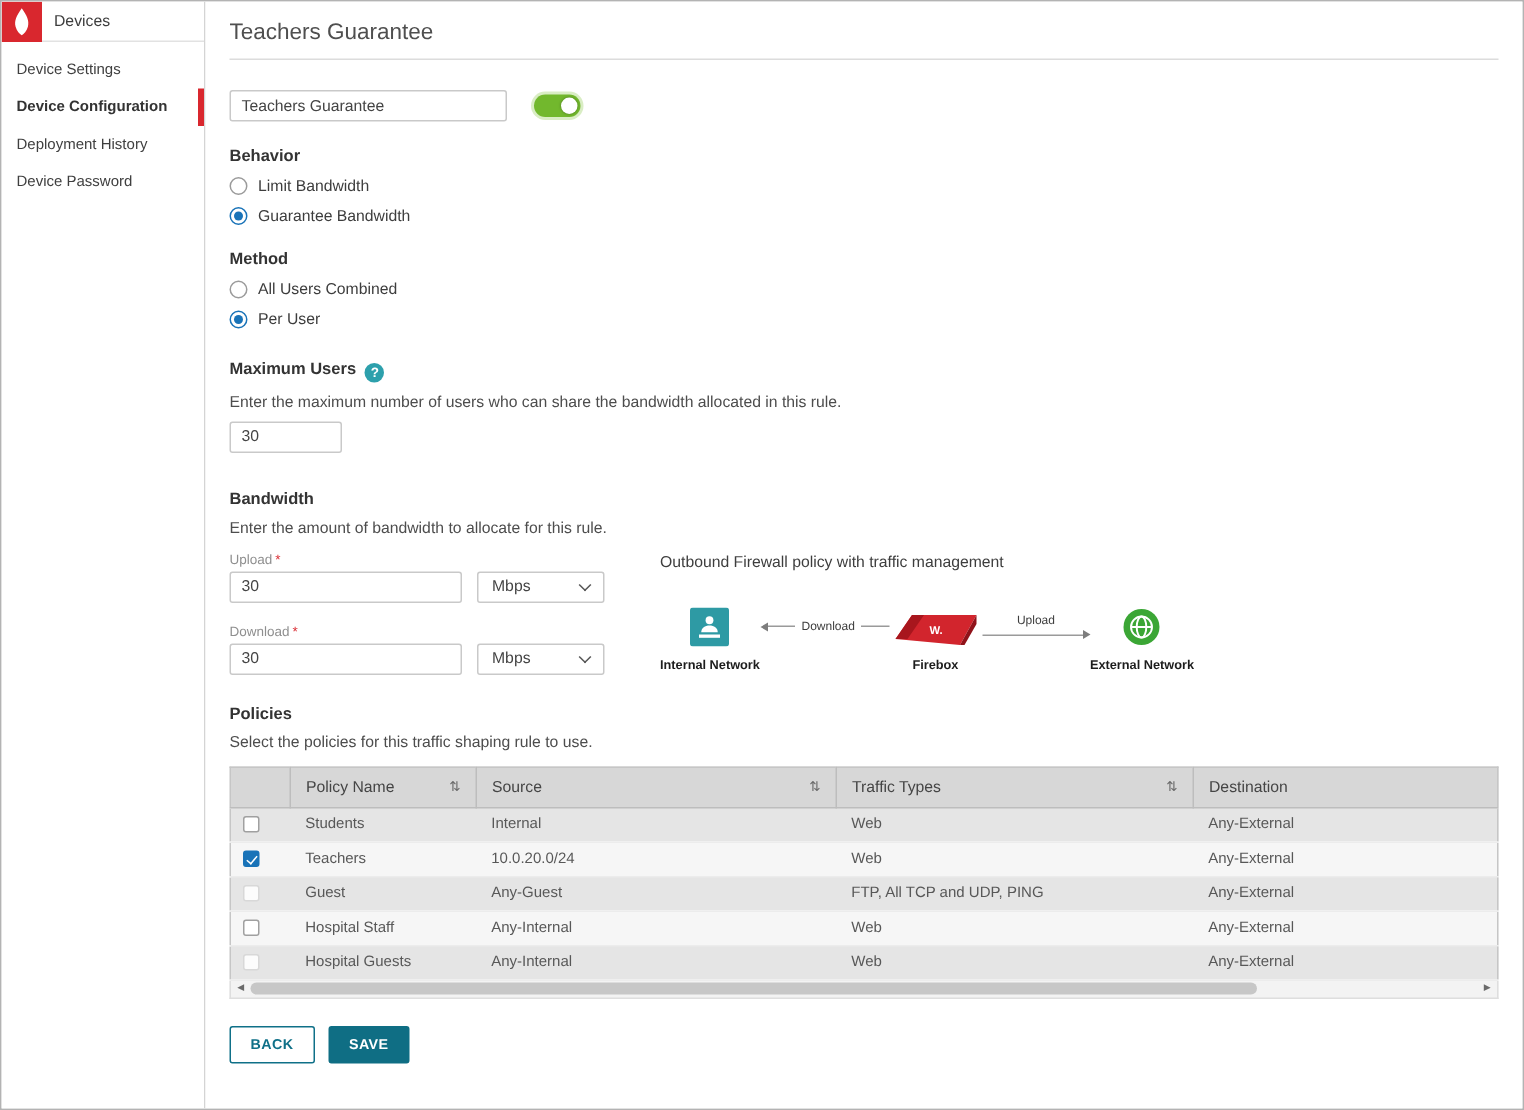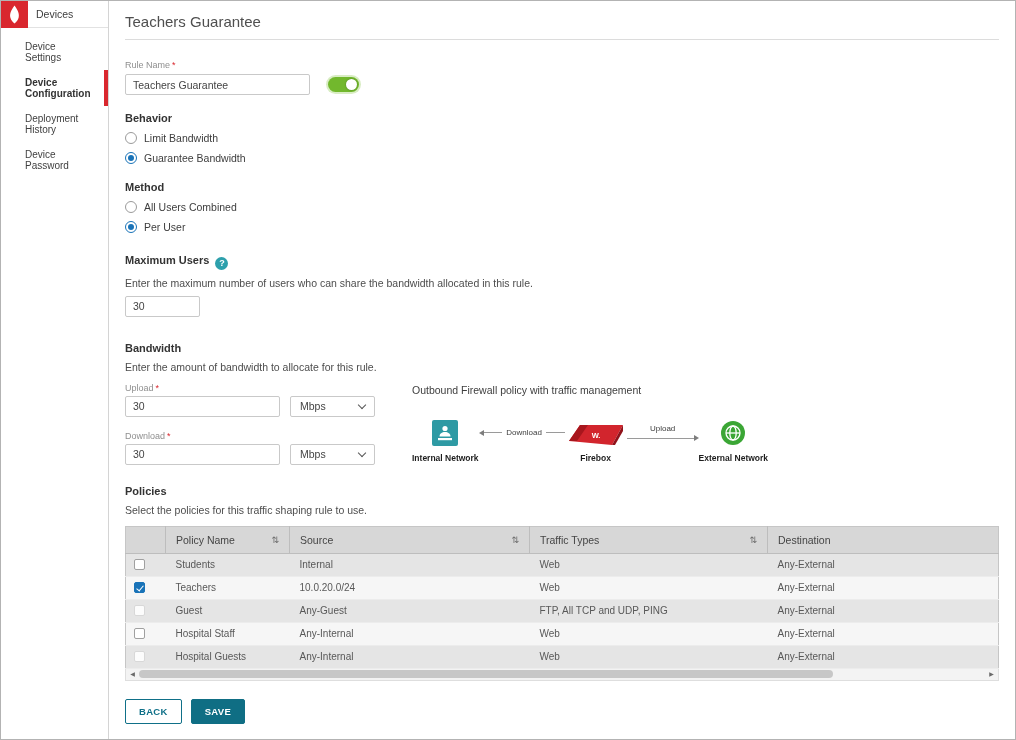--- a/index.html
+++ b/index.html
@@ -1,26 +1,26 @@
 <!DOCTYPE html>
 <html><head>
 <meta charset="utf-8">
 <style>
   *{box-sizing:border-box;margin:0;padding:0}
   html,body{background:#e9e9e9}
   body{font-family:"Liberation Sans",sans-serif;color:#333}
   .app{width:1016px;height:740px;margin:0 auto;border:1px solid #b3b3b3;display:flex;overflow:hidden;background:#fff}
 
   
-  .sidebar{width:108px;border-right:1px solid #d4d4d4;background:#fff;display:flex;flex-direction:column;flex-shrink:0}
+  .sidebar{width:136px;border-right:1px solid #d4d4d4;background:#fff;display:flex;flex-direction:column;flex-shrink:0}
   .brand{height:27px;display:flex;align-items:center;gap:8px;border-bottom:1px solid #e2e2e2}
   .brand svg{display:block;flex-shrink:0}
   .brand-label{font-size:10.5px;color:#3d3d3d}
   .menu{padding-top:6px}
-  .menu-item{font-size:10px;color:#3f3f3f;padding:7px 24px;cursor:pointer;position:relative}
+  .menu-item{font-size:10px;color:#3f3f3f;padding:7px 10px;cursor:pointer;position:relative}
   .menu-item.on{border-right:4px solid #d9272e;font-weight:bold;color:#333}
 
   
   .main{flex:1;display:flex;flex-direction:column;min-width:0}
   .topbar{height:27px;background:#4a4a4a;color:#fff;display:flex;align-items:center;padding:0 14px;flex-shrink:0}
   .topbar-title{font-size:13px;font-weight:bold;letter-spacing:.2px}
   .live{margin-left:auto;display:flex;align-items:center;gap:6px;font-size:9.5px;cursor:pointer}
   .content{flex:1;padding:12px 16px 0 16px;overflow:hidden;background:#fff}
   .page-title{font-size:15px;font-weight:normal;color:#4f4f4f;padding-bottom:9px;border-bottom:1px solid #dcdcdc}
 
@@ -119,23 +119,20 @@
   </div>
 
   <div class="main">
 
 
     <div class="content">
 
       <div class="page-title">Teachers Guarantee</div>
 
       <div class="rule-block">
-        <div class="small-label">
-          <span>Rule Name</span><span class="req">*</span>
-        </div>
         <div class="rule-row">
           <input class="text" style="width: 185px;" value="Teachers Guarantee">
           <span class="toggle on"></span>
         </div>
       </div>
 
       <div class="sec-block">
         <div class="sec">Behavior</div>
         <div class="opt">
           <span class="radio"></span>

